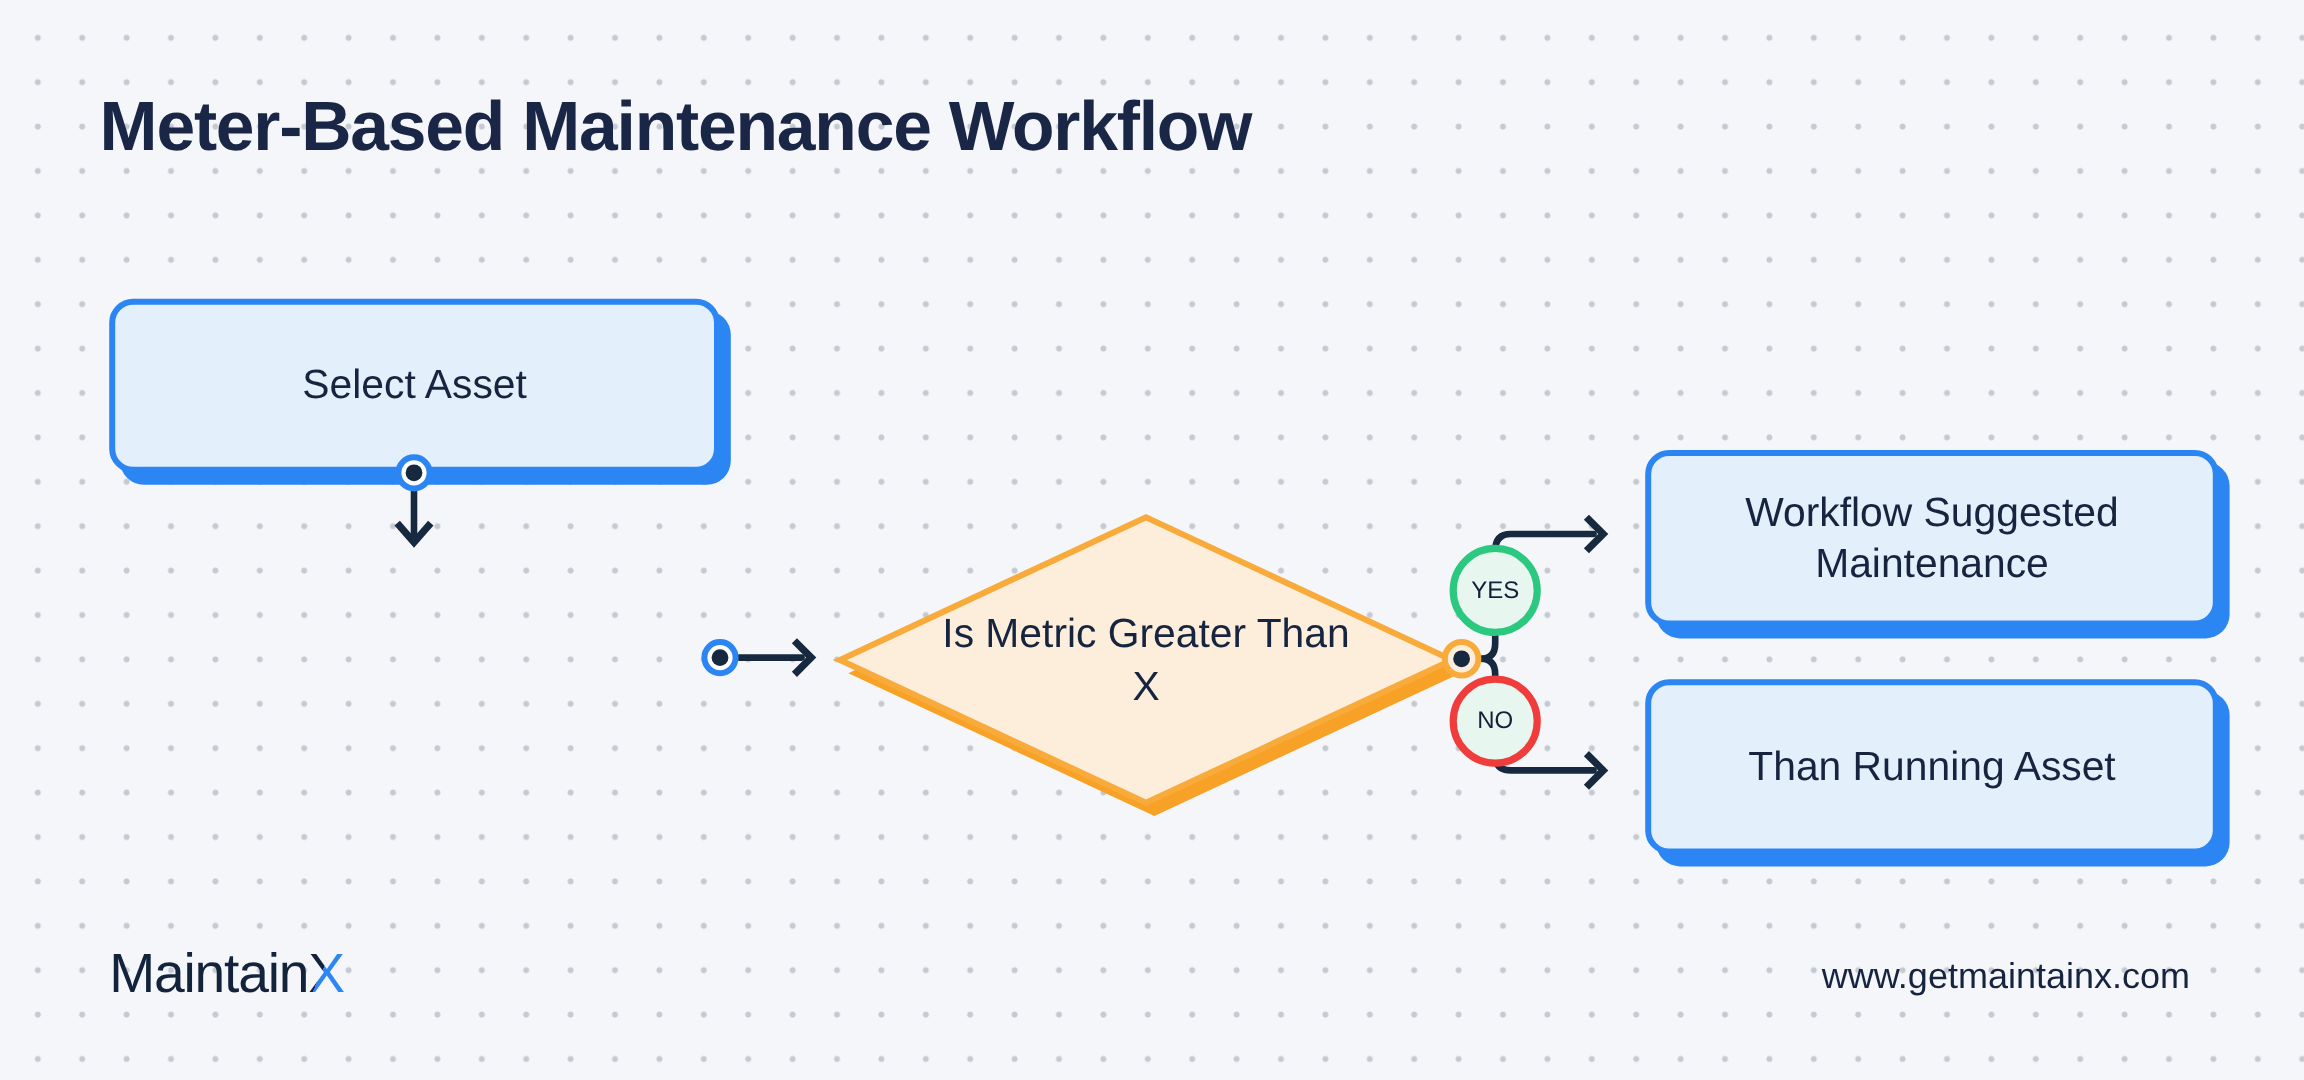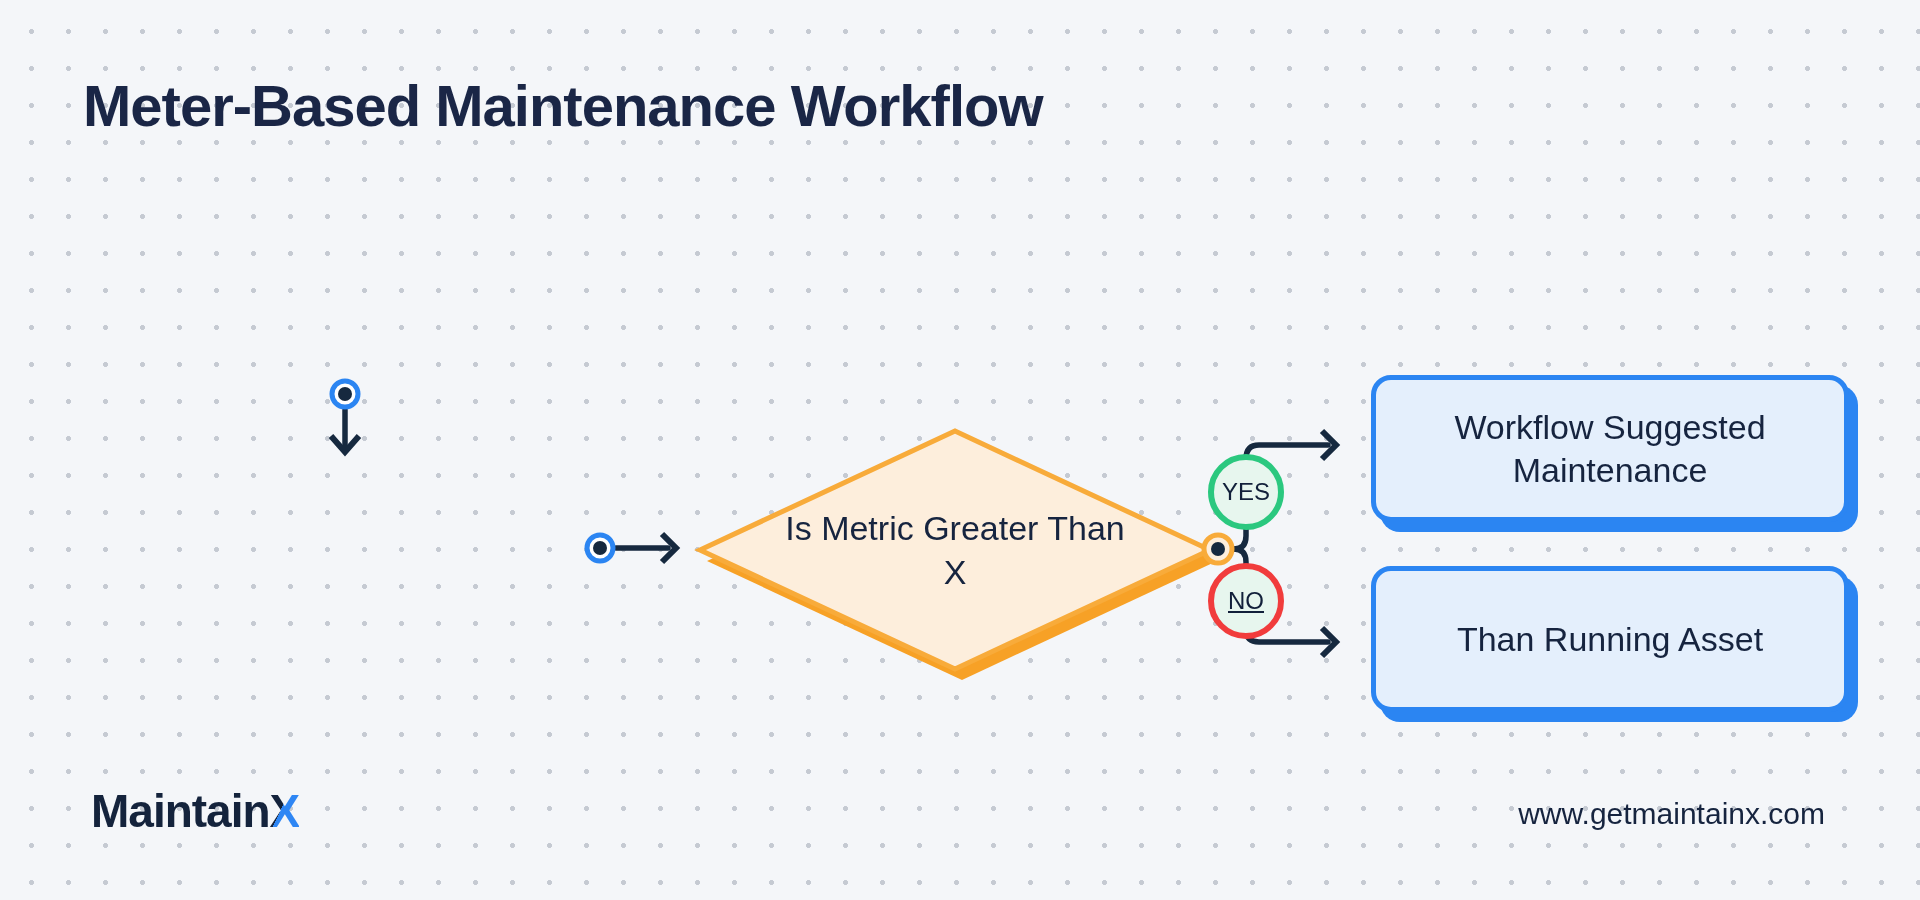--- a/index.html
+++ b/index.html
@@ -64,45 +64,48 @@
   .overlay-label{
     position:absolute;z-index:3;
     display:flex;align-items:center;justify-content:center;text-align:center;
     color:var(--navy);
   }
   .decision-label{
     left:775px;top:500px;width:360px;height:100px;
     font-size:34px;font-weight:500;line-height:1.3;
   }
   .badge-label{
-    width:70px;height:70px;font-size:24px;font-weight:500;color:#12203a;
+    width:70px;height:70px;font-size:20px;font-weight:500;color:#12203a;
   }
   .badge-label.yes{left:1211px;top:457px;}
-  .badge-label.no{left:1211px;top:566px;text-decoration:underline;}
+  .badge-label.no{left:1211px;top:566px;}
   .logo{
     position:absolute;left:91px;top:784px;z-index:3;
-    font-size:46px;font-weight:700;letter-spacing:-1px;color:#14233c;
+    font-size:46px;font-weight:400;letter-spacing:-1px;color:#14233c;
   }
   .logo .logo-x{
     background:linear-gradient(115deg,#14233c 42%,#2e86f4 42%);
     -webkit-background-clip:text;background-clip:text;
     color:transparent;
   }
   .website{
     position:absolute;right:95px;top:797px;z-index:3;
     font-size:30px;font-weight:400;color:var(--navy);
   }
 </style>
 </head>
 <body>
 
 <div class="canvas">
 
   <h1 class="title">Meter-Based Maintenance Workflow</h1>
 
+  <div class="node" style="left:91px;top:249px;width:509px;height:145px;">
+    <span>Select Asset</span>
+  </div>
 
 
   <div class="node" style="left:1371px;top:375px;width:478px;height:147px;">
     <span>Workflow Suggested Maintenance</span>
   </div>
 
   <div class="node" style="left:1371px;top:566px;width:478px;height:146px;">
     <span>Than Running Asset</span>
   </div>
 

